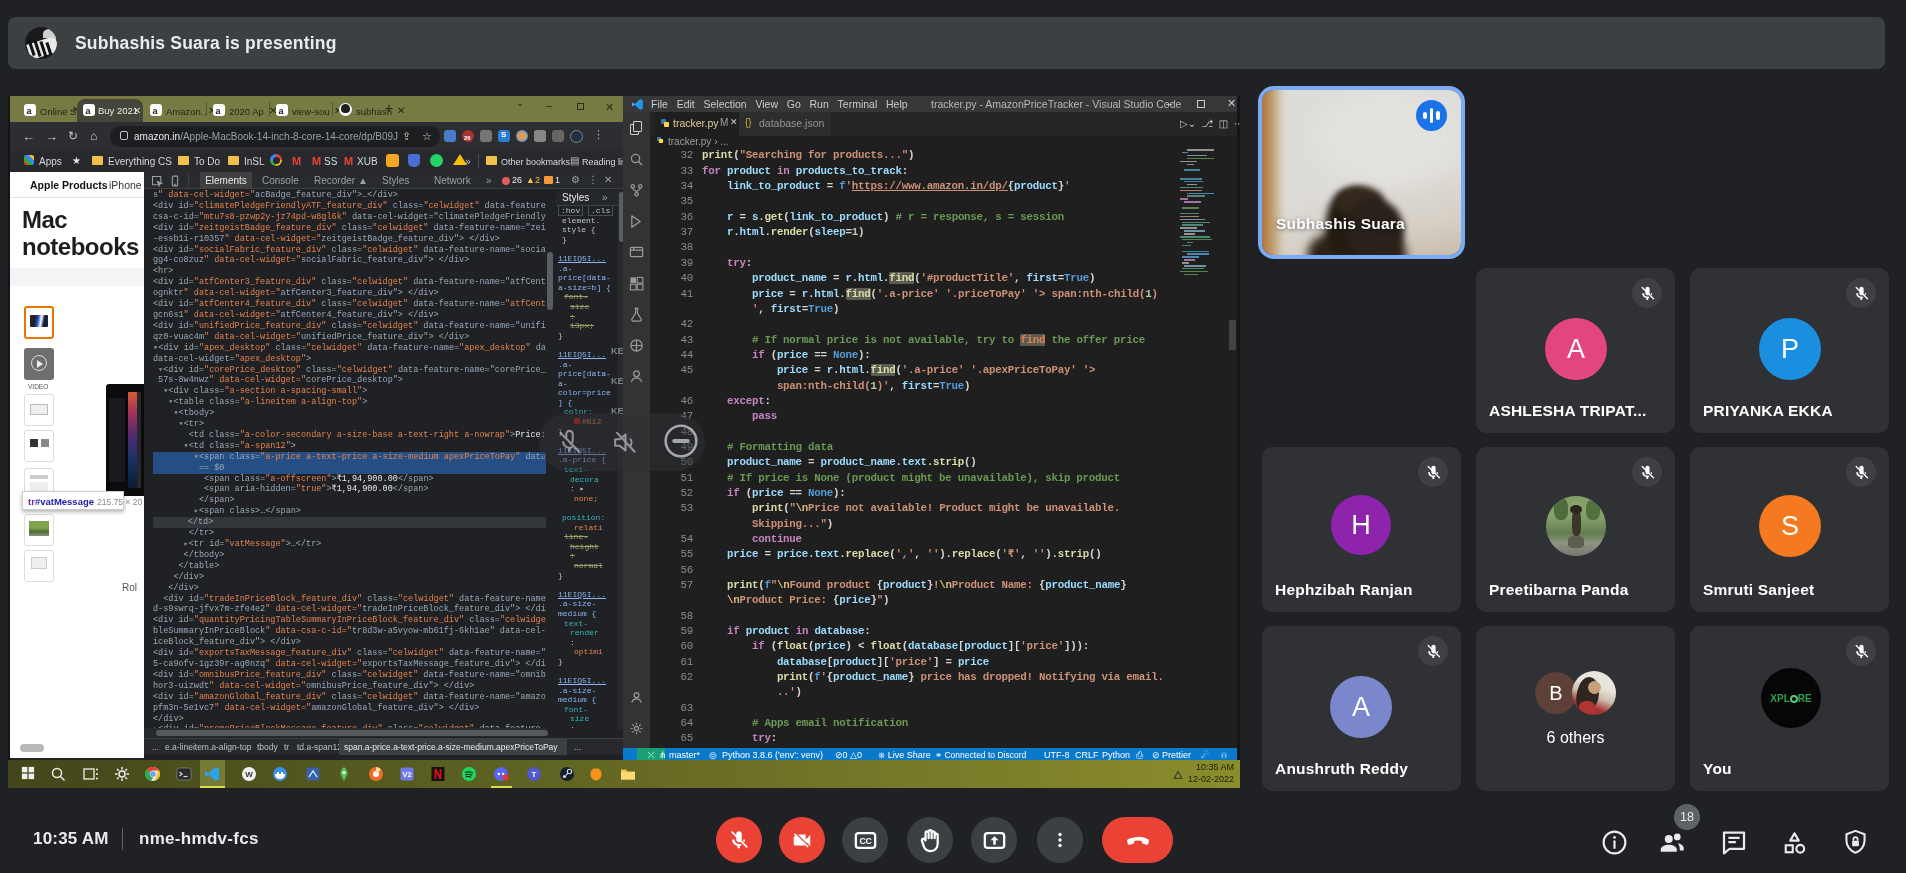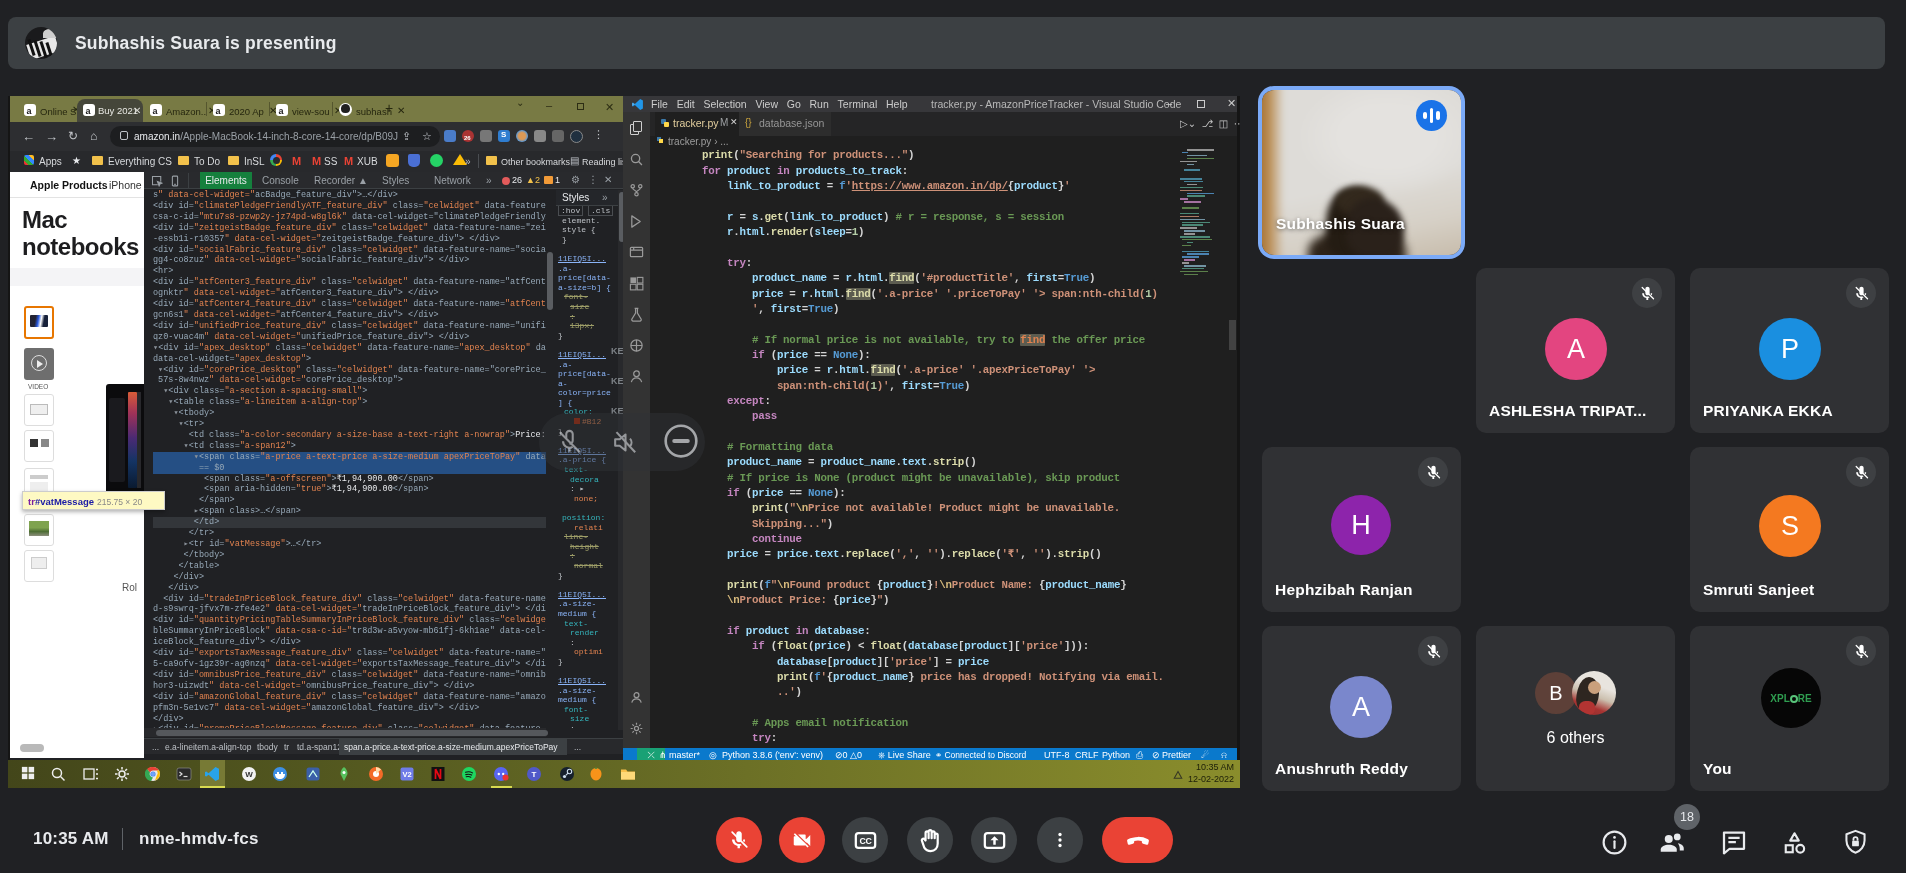--- a/index.html
+++ b/index.html
@@ -10,21 +10,21 @@
 .nm{position:absolute;left:13px;bottom:13px;color:#fff;font-size:15.5px;font-weight:bold;letter-spacing:.2px;white-space:nowrap;}
 .micoff{position:absolute;top:10px;right:13px;width:30px;height:30px;border-radius:50%;background:#3e4043;display:flex;align-items:center;justify-content:center;}
 .av{position:absolute;border-radius:50%;display:flex;align-items:center;justify-content:center;color:#fff;font-size:27px;}
 pre{margin:0;font-family:"Liberation Mono",monospace;white-space:pre !important;}
 
 i{font-style:normal;color:#e0824f;}
 g{color:#8a9199;}
 w{color:#e8eaed;}
 .sel{background:#254f84;margin-left:-9px;padding-left:9px;width:402px;}
 .selsub{background:#254f84;margin-left:-9px;padding-left:9px;width:402px;}
-.hov{background:#33363a;margin-left:-9px;padding-left:9px;width:402px;}
+.hov{background:#33363a;margin-left:-9px;padding-left:3px;width:402px;}
 
 .k{font-style:normal;color:#c586c0;}
 .b{font-style:normal;color:#569cd6;}
 .f{font-style:normal;color:#dcdcaa;}
 .s{font-style:normal;color:#ce9178;}
 .v{font-style:normal;color:#9cdcfe;}
 .c{font-style:normal;color:#6a9955;}
 .n{font-style:normal;color:#b5cea8;}
 .e{font-style:normal;color:#d7ba7d;}
 .hl{font-style:normal;background:#5c5c50;border-radius:1px;}
@@ -203,21 +203,21 @@
     <div class="a" style="left:0;top:0;width:482px;height:17px;background:#292a2d;border-bottom:1px solid #3c4043;">
       <svg class="a" style="left:7px;top:3px;" width="12" height="12" viewBox="0 0 16 16" fill="none" stroke="#9aa0a6" stroke-width="1.4">
               <path d="M9 13H2V2h11v7"></path>
               <path d="M8.5 8.5l6 2.3-2.6 1.1-1.1 2.6z" fill="#9aa0a6"></path>
             </svg>
       <svg class="a" style="left:25px;top:3px;" width="12" height="12" viewBox="0 0 16 16" fill="none" stroke="#9aa0a6" stroke-width="1.4">
               <rect x="4.5" y="1.5" width="7" height="13" rx="1"></rect>
               <path d="M7 12.5h2"></path>
             </svg>
       <div class="a" style="left:44px;top:1px;width:1px;height:15px;background:#3c4043;"></div>
-      <div class="a" style="left:56px;top:0px;width:52px;height:17px;background:#15803d;color:#e8eaed;font-size:10px;text-align:center;line-height:17px;">Elements</div>
+      <div class="a" style="left:56px;top:0px;width:52px;height:17px;background:#404040;color:#e8eaed;font-size:10px;text-align:center;line-height:17px;">Elements</div>
       <div class="a" style="left:118px;top:3px;color:#9aa0a6;font-size:10px;">Console</div>
       <div class="a" style="left:170px;top:3px;color:#9aa0a6;font-size:10px;">Recorder ▲</div>
       <div class="a" style="left:238px;top:3px;color:#9aa0a6;font-size:10px;">Styles</div>
       <div class="a" style="left:290px;top:3px;color:#9aa0a6;font-size:10px;">Network</div>
       <div class="a" style="left:342px;top:3px;color:#9aa0a6;font-size:10px;">»</div>
       <div class="a" style="left:358px;top:5px;width:8px;height:8px;background:#e35b5b;border-radius:50%;"></div>
       <div class="a" style="left:368px;top:3px;color:#e8eaed;font-size:9px;">26</div>
       <div class="a" style="left:382px;top:3px;color:#f2c14b;font-size:9px;">▲2</div>
       <div class="a" style="left:400px;top:4px;width:9px;height:8px;background:#f29b38;border-radius:1px;"></div>
       <div class="a" style="left:411px;top:3px;color:#e8eaed;font-size:9px;">1</div>
@@ -248,21 +248,21 @@
       <div class="a" style="left:21px;top:3px;font-size:8.5px;">e.a-lineitem.a-align-top</div>
       <div class="a" style="left:113px;top:3px;font-size:8.5px;">tbody</div>
       <div class="a" style="left:140px;top:3px;font-size:8.5px;">tr</div>
       <div class="a" style="left:153px;top:3px;font-size:8.5px;">td.a-span12</div>
       <div class="a" style="left:195px;top:0px;width:228px;height:16px;background:#3c4043;"></div>
       <div class="a" style="left:200px;top:3px;color:#e8eaed;font-size:8.5px;">span.a-price.a-text-price.a-size-medium.apexPriceToPay</div>
       <div class="a" style="left:430px;top:3px;font-size:8.5px;">...</div>
     </div>
   </div>
 
-  <div class="a" style="left:12px;top:395px;width:143px;height:19px;white-space:nowrap;background:#fef9c3;border:1px solid #ccc;box-shadow:0 2px 4px rgba(0,0,0,.3);z-index:5;">
+  <div class="a" style="left:12px;top:395px;width:102px;height:19px;white-space:nowrap;background:#ffffff;border:1px solid #ccc;box-shadow:0 2px 4px rgba(0,0,0,.3);z-index:5;">
     <span class="a" style="left:5px;top:4px;font-size:9.5px;color:#7b1fa2;font-weight:bold;">tr<span style="color:#1a1aa6;">#vatMessage</span></span>
     <span class="a" style="left:74px;top:4.5px;font-size:8.5px;color:#888;">215.75 × 20</span>
   </div>
 </div>
 <div class="a" style="left:603px;top:250px;color:#9aa0a6;font-size:9px;opacity:.75;font-weight:bold;">KE</div>
 <div class="a" style="left:603px;top:280px;color:#9aa0a6;font-size:9px;opacity:.75;font-weight:bold;">KE</div>
 <div class="a" style="left:603px;top:310px;color:#9aa0a6;font-size:9px;opacity:.75;font-weight:bold;">KE</div>
 
 <div class="a" style="left:615px;top:0;width:614px;height:666px;background:#1f1f1f;">
 
@@ -342,20 +342,59 @@
               <circle cx="8" cy="5.5" r="2.6"></circle>
               <path d="M3 13.5c.7-2.6 2.5-4 5-4s4.3 1.4 5 4"></path>
             </svg></div>
           <div class="a" style="left:6px;top:609px;width:15px;height:15px;"><svg width="15" height="15" viewBox="0 0 16 16" fill="none" stroke="#9a9a9a" stroke-width="1.3">
               <circle cx="8" cy="8" r="2.2"></circle>
               <path d="M8 1.8v2.2M8 12v2.2M1.8 8H4M12 8h2.2M3.6 3.6l1.6 1.6M10.8 10.8l1.6 1.6M12.4 3.6l-1.6 1.6M5.2 10.8l-1.6 1.6"></path>
             </svg></div>
   </div>
 
   <div class="a" style="left:27px;top:53px;width:530px;height:599px;background:#1f1f1f;overflow:hidden;">
+    <pre class="a" style="left:23px;top:-0.6px;width:20px;text-align:right;font-size:10.8px;line-height:15.35px;color:#858c93;letter-spacing:-.24px;">32
+33
+34
+35
+36
+37
+38
+39
+40
+41
+
+42
+43
+44
+45
+
+46
+47
+48
+49
+50
+51
+52
+53
+
+54
+55
+56
+57
+
+58
+59
+60
+61
+62
+
+63
+64
+65</pre>
     <pre class="a" style="left:52px;top:-0.6px;font-size:10.8px;line-height:15.35px;color:#d4d4d4;letter-spacing:-.24px;font-weight:bold;"><span><i class="f">print</i>(<i class="s">"Searching for products..."</i>)</span>
 <span><i class="k">for</i> <i class="v">product</i> <i class="k">in</i> <i class="v">products_to_track</i>:</span>
 <span>    <i class="v">link_to_product</i> = <i class="b">f</i><i class="s">'<u>https://www.amazon.in/dp/</u></i>{<i class="v">product</i>}<i class="s">'</i></span>
 
 <span>    <i class="v">r</i> = <i class="v">s</i>.<i class="f">get</i>(<i class="v">link_to_product</i>) <i class="c"># r = response, s = session</i></span>
 <span>    <i class="v">r</i>.<i class="v">html</i>.<i class="f">render</i>(<i class="v">sleep</i>=<i class="n">1</i>)</span>
 
 <span>    <i class="k">try</i>:</span>
 <span>        <i class="v">product_name</i> = <i class="v">r</i>.<i class="v">html</i>.<i class="hl"><i class="f">find</i></i>(<i class="s">'#productTitle'</i>, <i class="v">first</i>=<i class="b">True</i>)</span>
 <span>        <i class="v">price</i> = <i class="v">r</i>.<i class="v">html</i>.<i class="hl"><i class="f">find</i></i>(<i class="s">'.a-price'</i> <i class="s">'.priceToPay'</i> <i class="s">'&gt; span:nth-child(</i><i class="n">1</i><i class="s">)</i></span>
@@ -660,20 +699,38 @@
         <svg width="17" height="17" viewBox="0 0 24 24">
           <path fill="#fff" d="M12 14.5c1.66 0 3-1.34 3-3V5.5c0-1.66-1.34-3-3-3s-3 1.34-3 3v6c0 1.66 1.34 3 3 3z"></path>
           <path fill="#fff" d="M16.6 11.5a4.6 4.6 0 0 1-.25 1.5l1.55 1.55c.44-.92.7-1.95.7-3.05h-2zM6.4 11.5h-2c0 3.53 2.61 6.43 6 6.92v2.58h2.6v-2.58a7.5 7.5 0 0 0 2.04-.6l-1.62-1.62c-.45.13-.93.2-1.42.2a4.9 4.9 0 0 1-4.9-4.9z"></path>
           <path stroke="#fff" stroke-width="1.8" stroke-linecap="round" d="M4.5 3.5l16 16"></path>
         </svg>
       </div>
   <div class="av" style="left:69px;top:48px;width:60px;height:60px;background:#8d24ab;">H</div>
   <div class="nm">Hephzibah Ranjan</div>
 </div>
 
+<div class="tile" style="left:1476px;top:447px;">
+  <div class="micoff">
+        <svg width="17" height="17" viewBox="0 0 24 24">
+          <path fill="#fff" d="M12 14.5c1.66 0 3-1.34 3-3V5.5c0-1.66-1.34-3-3-3s-3 1.34-3 3v6c0 1.66 1.34 3 3 3z"></path>
+          <path fill="#fff" d="M16.6 11.5a4.6 4.6 0 0 1-.25 1.5l1.55 1.55c.44-.92.7-1.95.7-3.05h-2zM6.4 11.5h-2c0 3.53 2.61 6.43 6 6.92v2.58h2.6v-2.58a7.5 7.5 0 0 0 2.04-.6l-1.62-1.62c-.45.13-.93.2-1.42.2a4.9 4.9 0 0 1-4.9-4.9z"></path>
+          <path stroke="#fff" stroke-width="1.8" stroke-linecap="round" d="M4.5 3.5l16 16"></path>
+        </svg>
+      </div>
+  <div class="av" style="left:70px;top:49px;width:60px;height:60px;background:
+     linear-gradient(180deg,#86a06a 0 35%,#637e4e 62%,#8f9383 78%,#75786b 100%);overflow:hidden;">
+    <div class="a" style="left:8px;top:2px;width:14px;height:22px;background:#4e6b3c;border-radius:40%;"></div>
+    <div class="a" style="left:40px;top:4px;width:14px;height:20px;background:#52703e;border-radius:40%;"></div>
+    <div class="a" style="left:26px;top:14px;width:9px;height:26px;background:#3c352a;border-radius:35%;"></div>
+    <div class="a" style="left:24px;top:9px;width:12px;height:9px;background:#2e2820;border-radius:50%;"></div>
+    <div class="a" style="left:22px;top:40px;width:16px;height:12px;background:#5c5f50;border-radius:30%;"></div>
+  </div>
+  <div class="nm">Preetibarna Panda</div>
+</div>
 
 <div class="tile" style="left:1690px;top:447px;">
   <div class="micoff">
         <svg width="17" height="17" viewBox="0 0 24 24">
           <path fill="#fff" d="M12 14.5c1.66 0 3-1.34 3-3V5.5c0-1.66-1.34-3-3-3s-3 1.34-3 3v6c0 1.66 1.34 3 3 3z"></path>
           <path fill="#fff" d="M16.6 11.5a4.6 4.6 0 0 1-.25 1.5l1.55 1.55c.44-.92.7-1.95.7-3.05h-2zM6.4 11.5h-2c0 3.53 2.61 6.43 6 6.92v2.58h2.6v-2.58a7.5 7.5 0 0 0 2.04-.6l-1.62-1.62c-.45.13-.93.2-1.42.2a4.9 4.9 0 0 1-4.9-4.9z"></path>
           <path stroke="#fff" stroke-width="1.8" stroke-linecap="round" d="M4.5 3.5l16 16"></path>
         </svg>
       </div>
   <div class="av" style="left:69px;top:48px;width:62px;height:62px;background:#f47920;">S</div>

